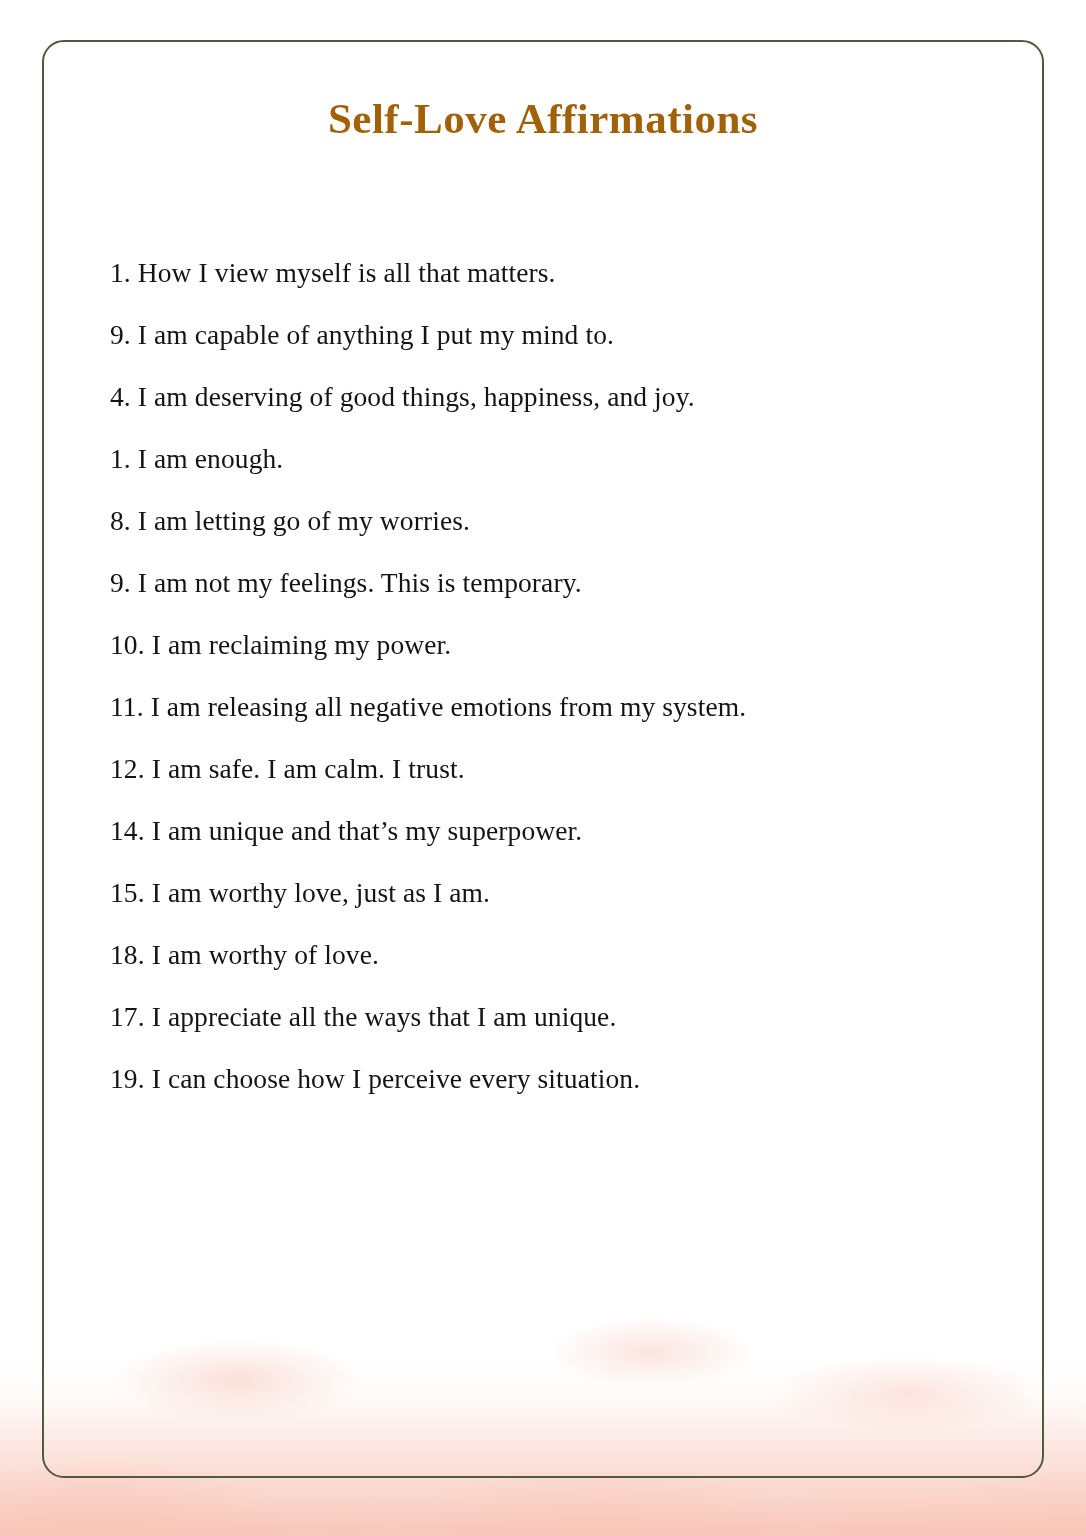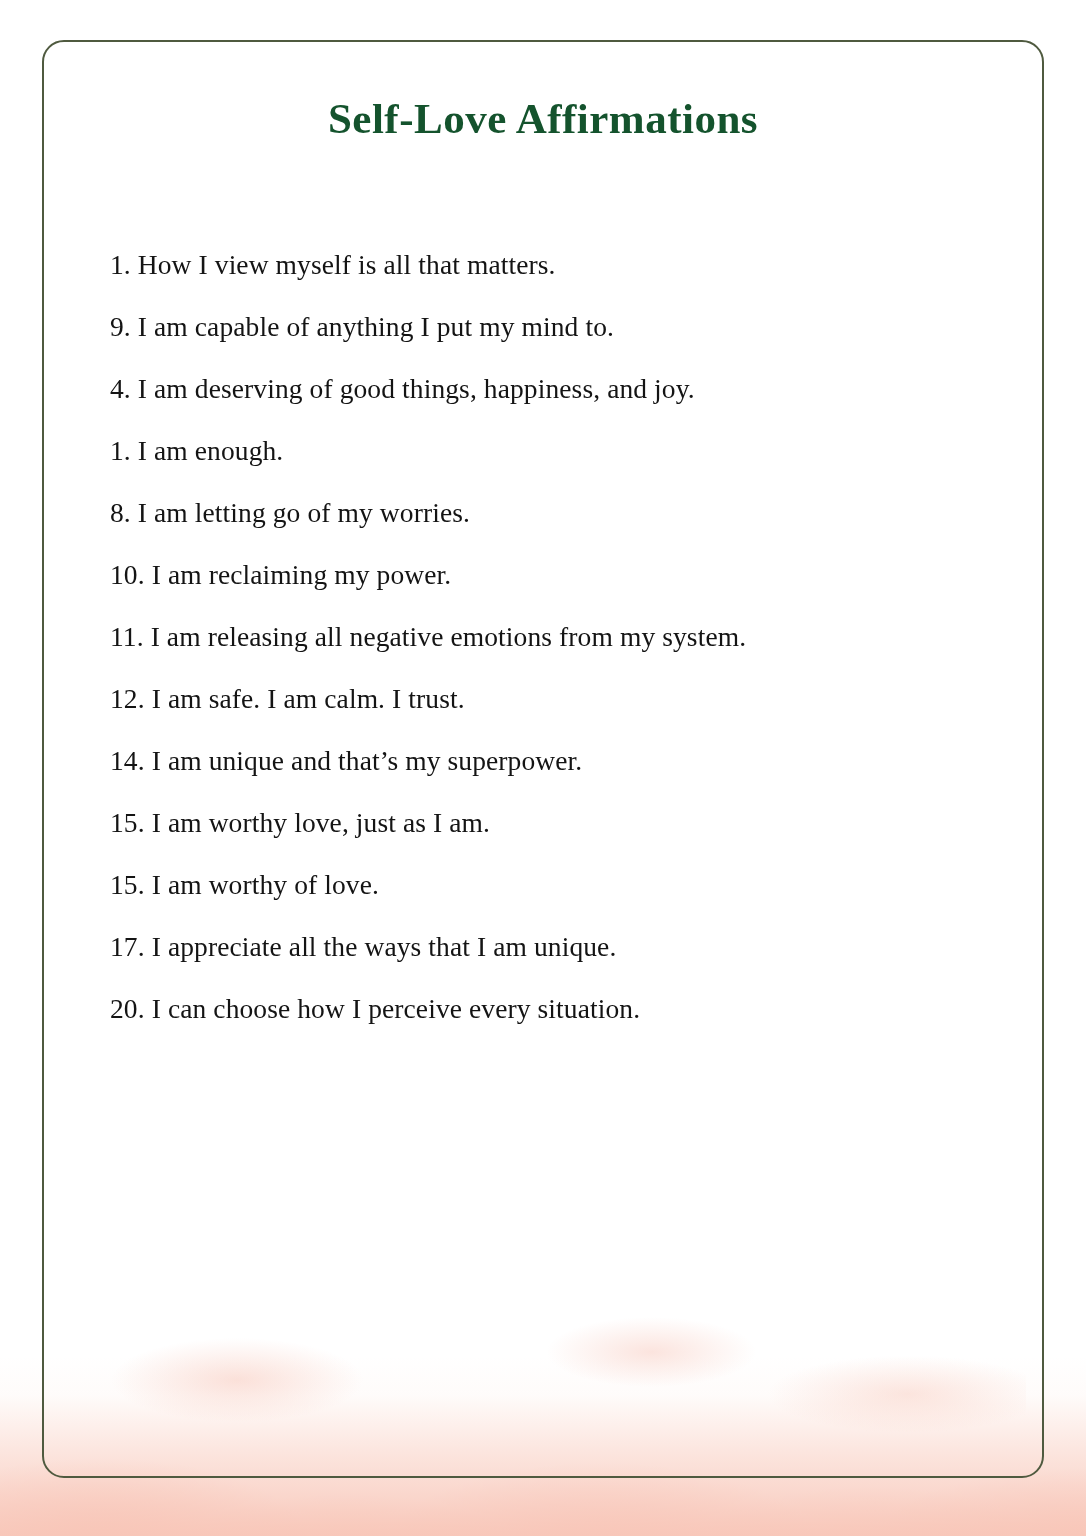--- a/index.html
+++ b/index.html
@@ -67,33 +67,33 @@
     border: 2px solid #4f5a3f;
     border-radius: 22px;
     box-sizing: border-box;
     z-index: 2;
   }
 
   .title {
     text-align: center;
     font-size: 43px;
     font-weight: bold;
-    color: #14532d;
+    color: #a16207;
     letter-spacing: 0.5px;
     margin-top: 52px;
   }
 
   .list {
     margin: 0;
     padding: 0;
     list-style: none;
     position: absolute;
     left: 66px;
     right: 52px;
-    top: 192px;
+    top: 200px;
   }
   .list-item {
     font-size: 27.5px;
     line-height: 62px;
     color: #141414;
     letter-spacing: 0.1px;
   }
 </style>
 </head>
 <body>
@@ -105,22 +105,23 @@
 </div>
 
 <div class="sheet">
   <h1 class="title">Self-Love Affirmations</h1>
   <ul class="list">
     <li class="list-item">1. How I view myself is all that matters.</li>
     <li class="list-item">9. I am capable of anything I put my mind to.</li>
     <li class="list-item">4. I am deserving of good things, happiness, and joy.</li>
     <li class="list-item">1. I am enough.</li>
     <li class="list-item">8. I am letting go of my worries.</li>
+    <li class="list-item">9. I am not my feelings. This is temporary.</li>
     <li class="list-item">10. I am reclaiming my power.</li>
     <li class="list-item">11. I am releasing all negative emotions from my system.</li>
     <li class="list-item">12. I am safe. I am calm. I trust.</li>
     <li class="list-item">14. I am unique and that’s my superpower.</li>
     <li class="list-item">15. I am worthy love, just as I am.</li>
-    <li class="list-item">15. I am worthy of love.</li>
+    <li class="list-item">18. I am worthy of love.</li>
     <li class="list-item">17. I appreciate all the ways that I am unique.</li>
-    <li class="list-item">20. I can choose how I perceive every situation.</li>
+    <li class="list-item">19. I can choose how I perceive every situation.</li>
   </ul>
 </div>
 
 </body></html>

